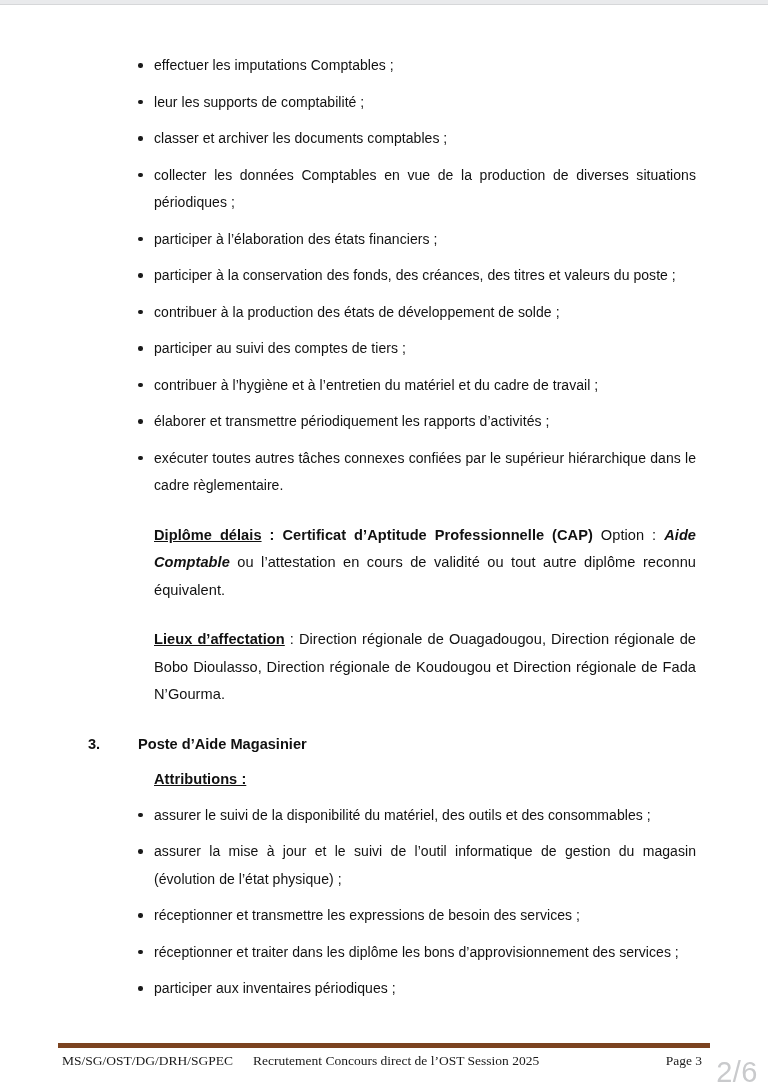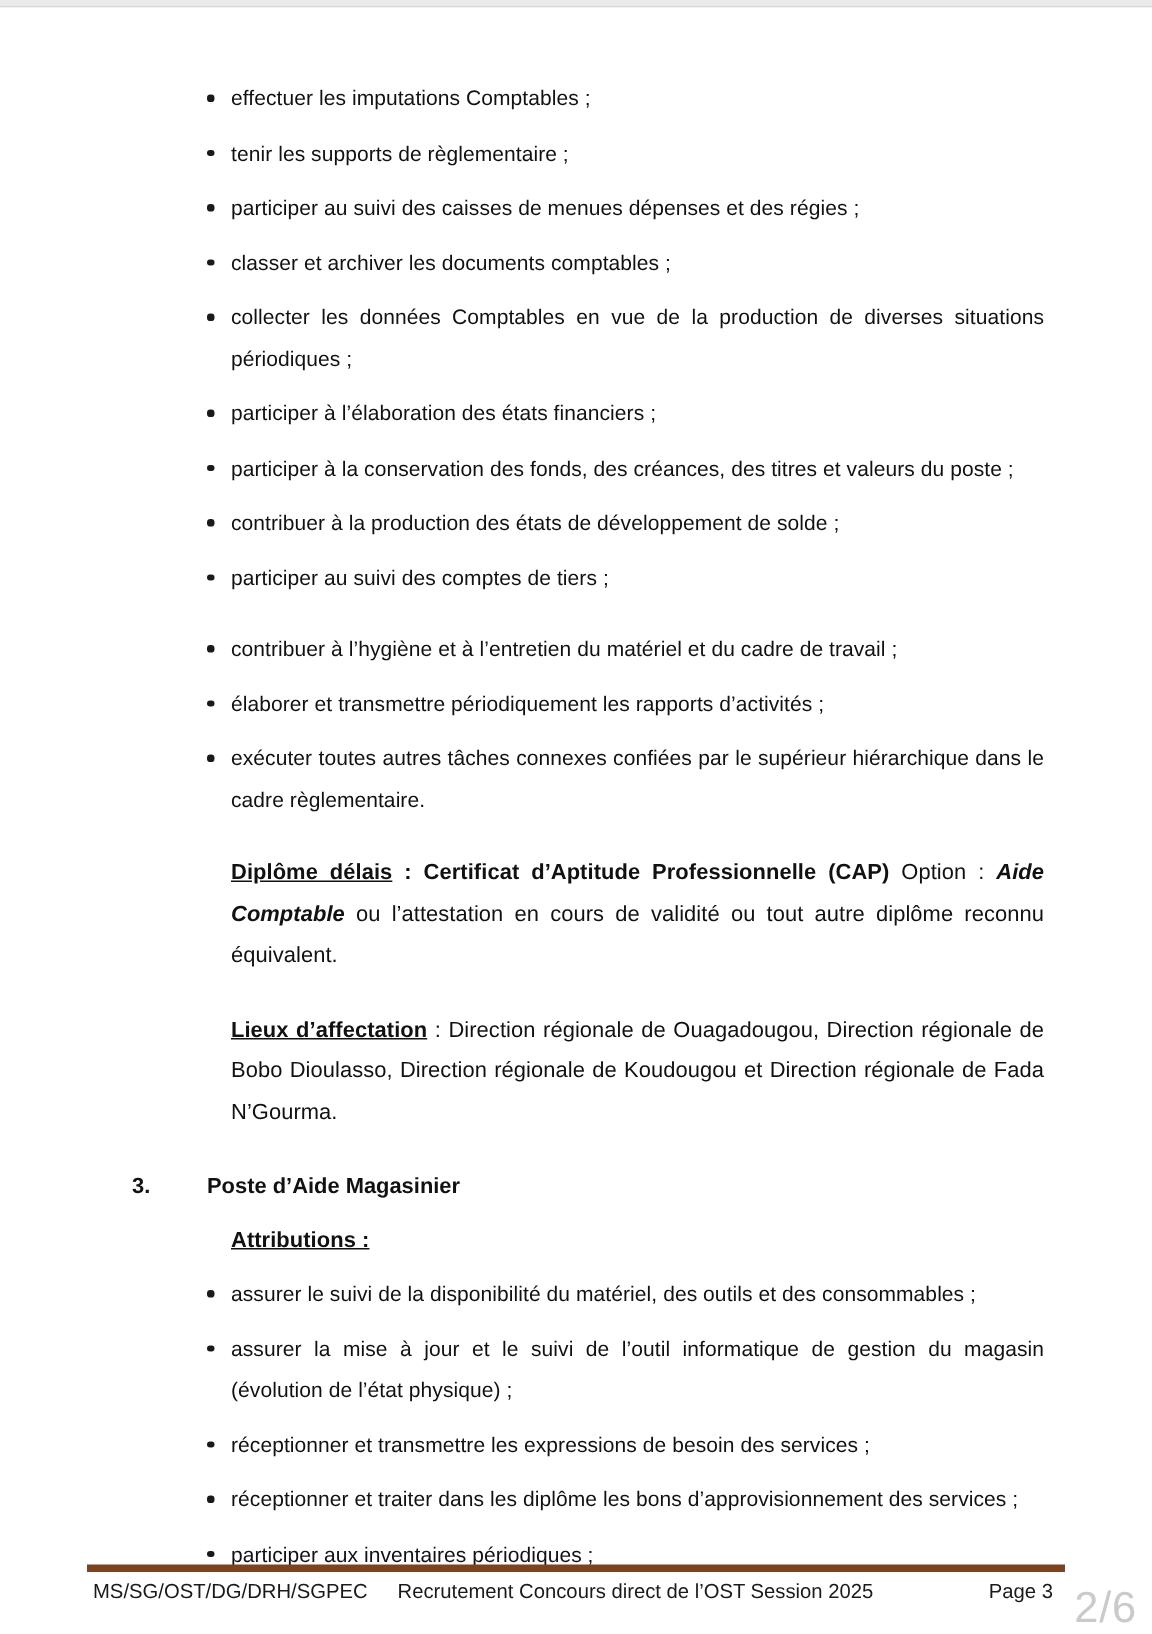--- a/index.html
+++ b/index.html
@@ -77,21 +77,21 @@
     content: "";
     position: absolute;
     left: 0px;
     top: 11px;
     width: 4.5px;
     height: 4.5px;
     background: #1a1a1a;
     border-radius: 50%;
   }
   li.bullet.tight { margin-bottom: 7px; }
-  li.bullet.gap-before { margin-top: 20px; }
+  li.bullet.gap-before { margin-top: 9px; }
   li.bullet.last { margin-bottom: 0; }
 
   
   .para {
     margin: 0;
     padding-left: 16px;
     font-size: 14.6px;
     line-height: 27.5px;
     text-align: justify;
     text-justify: inter-word;
@@ -137,21 +137,21 @@
     height: 5px;
     background: #7b4320;
   }
   .footer-row {
     position: absolute;
     left: 62px;
     top: 20px;
     width: 640px;
     display: flex;
     align-items: baseline;
-    font-family: Liberation Sans, sans-serif;
+    font-family: Liberation Serif, serif;
     font-size: 13.5px;
     color: #1a1a1a;
     justify-content: flex-end;
   }
   .footer-ref { white-space: nowrap; }
   .footer-title {
     margin-left: 20px;
     white-space: nowrap;
   }
   .footer-page {
@@ -175,22 +175,21 @@
 
 <div class="scan-top-strip"></div>
 
 <div class="page">
 
   <div class="doc-body">
     <div class="content">
 
       <ul class="bullets">
         <li class="bullet">effectuer les imputations Comptables ;</li>
-        <li class="bullet">tenir les supports de règlementaire ;</li>
-        <li class="bullet">participer au suivi des caisses de menues dépenses  et des régies ;</li>
+        <li class="bullet">leur les supports de comptabilité ;</li>
         <li class="bullet">classer et archiver les documents comptables ;</li>
         <li class="bullet">collecter les données Comptables en vue de la production de diverses situations périodiques ;</li>
         <li class="bullet">participer à l’élaboration des états financiers ;</li>
         <li class="bullet">participer à la conservation des fonds, des créances, des titres et valeurs du poste ;</li>
         <li class="bullet">contribuer à la production des états de développement de solde ;</li>
         <li class="bullet tight">participer au suivi des comptes de tiers ;</li>
         <li class="bullet gap-before">contribuer à l’hygiène et à l’entretien du matériel et du cadre de travail ;</li>
         <li class="bullet">élaborer et transmettre périodiquement les rapports d’activités ;</li>
         <li class="bullet last">exécuter toutes autres tâches connexes confiées par le supérieur hiérarchique dans le cadre règlementaire.</li>
       </ul>

